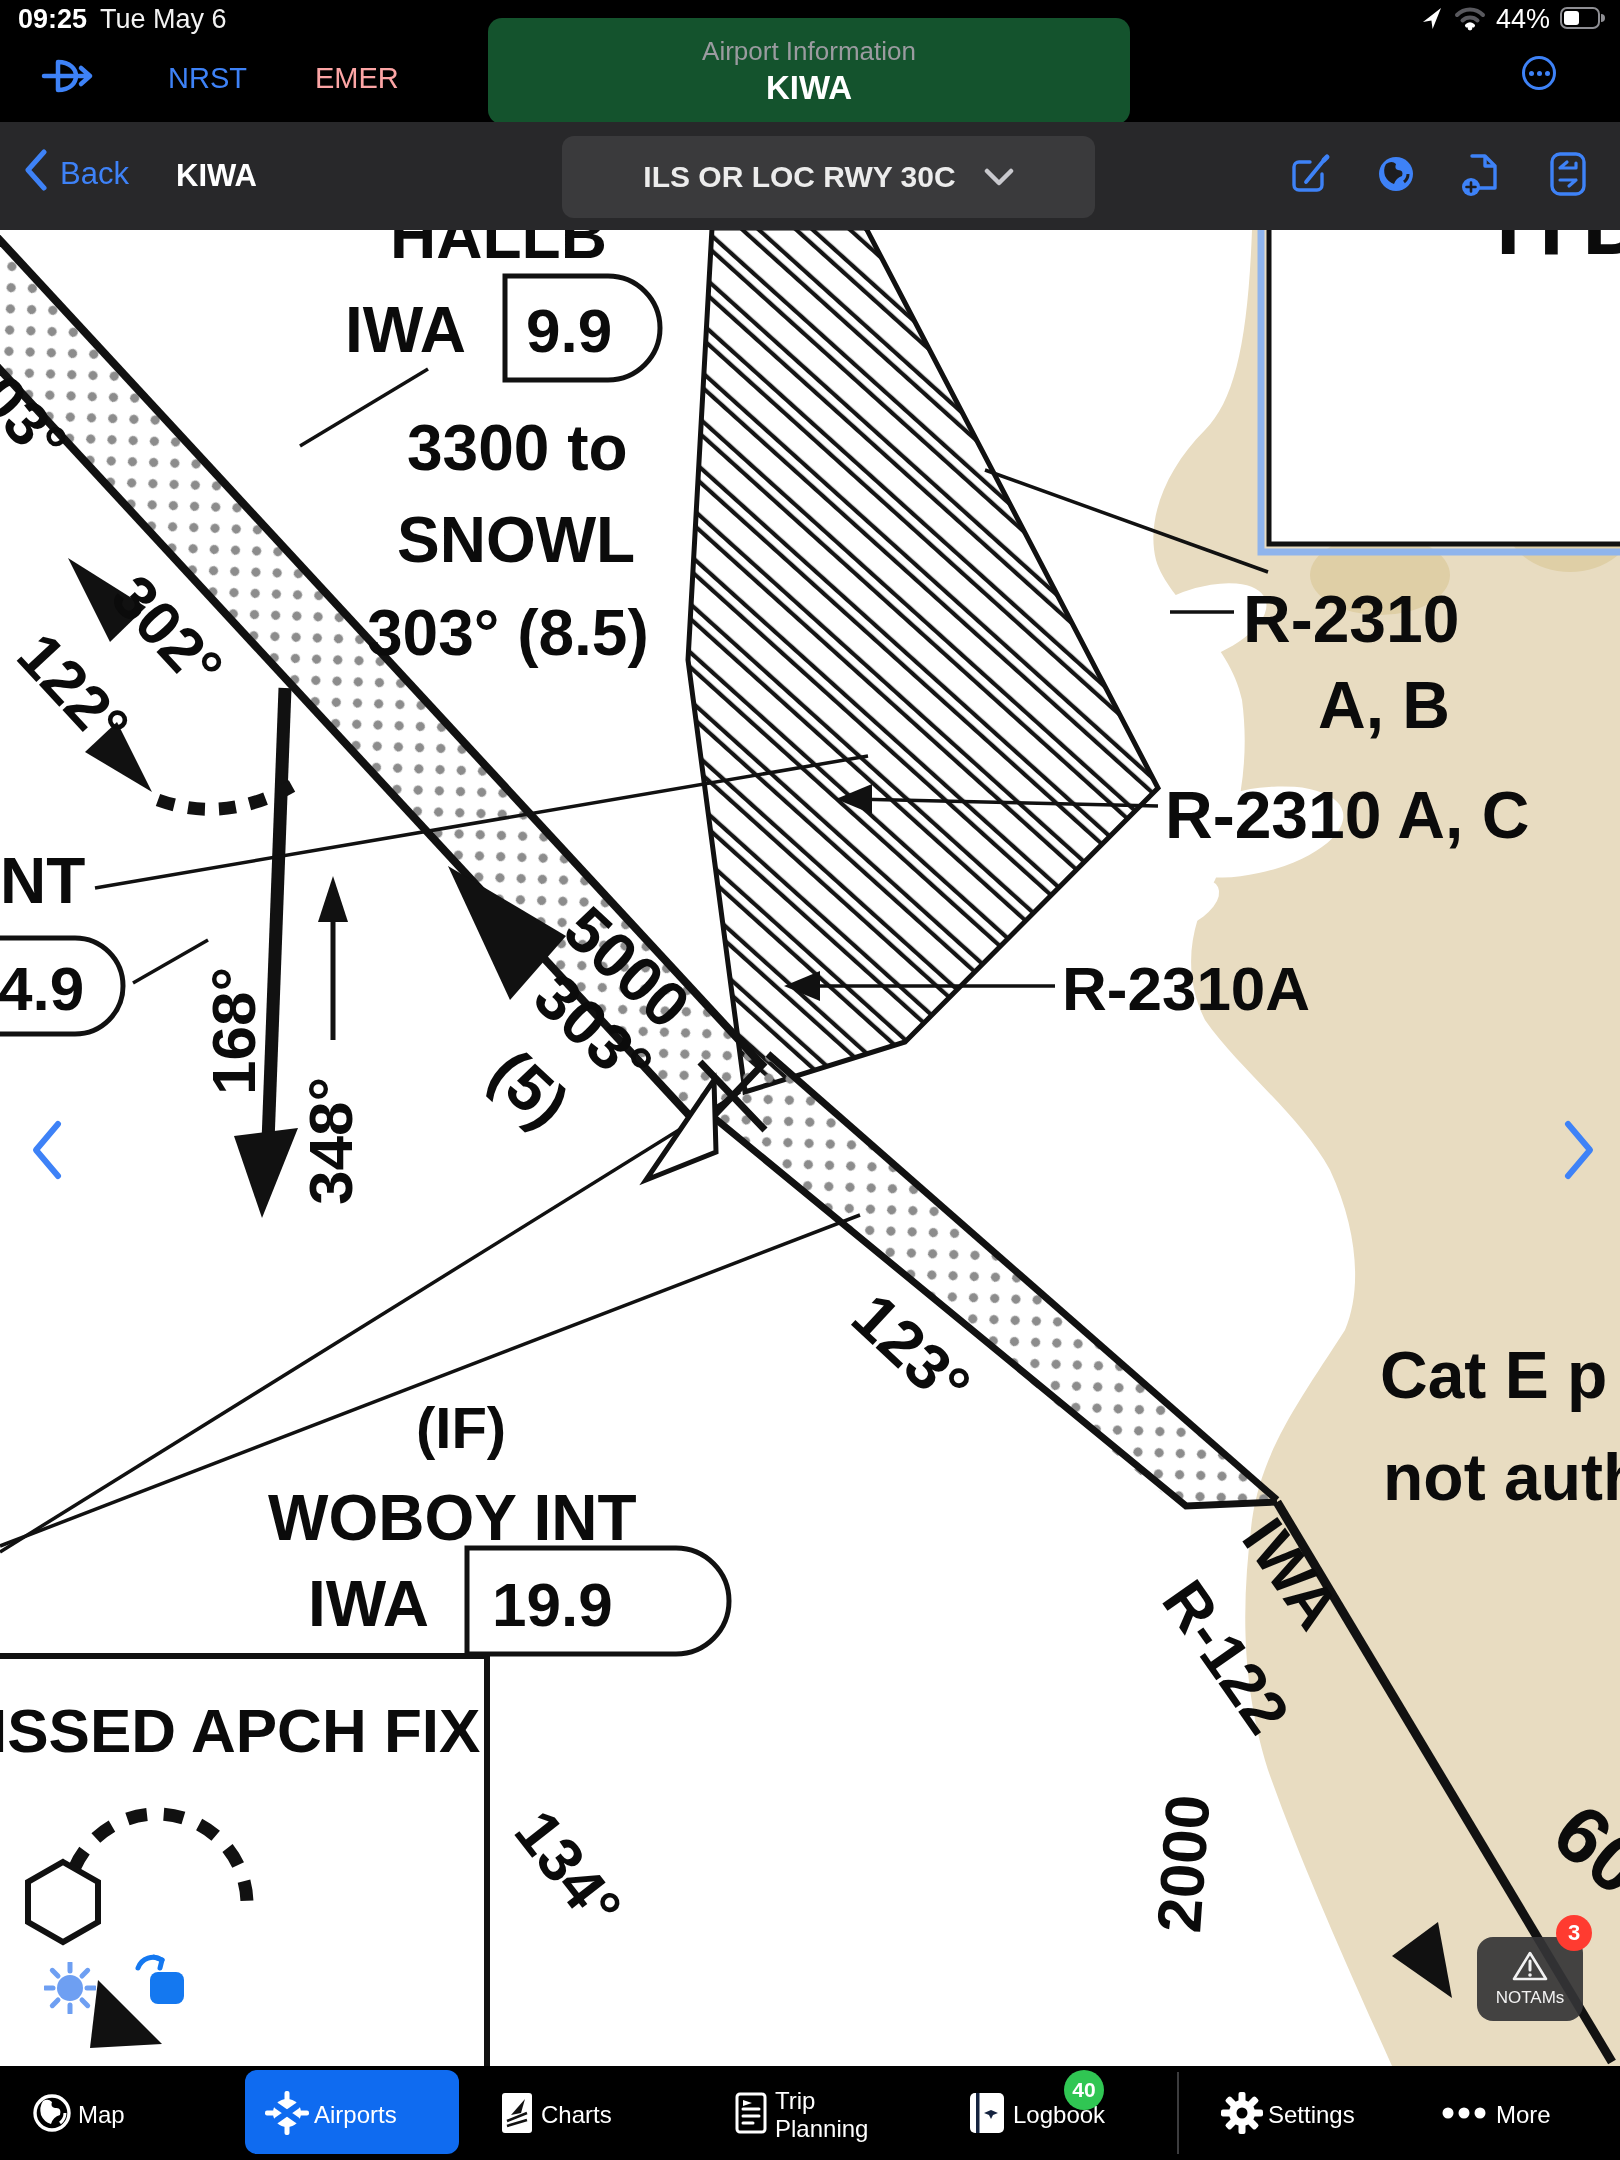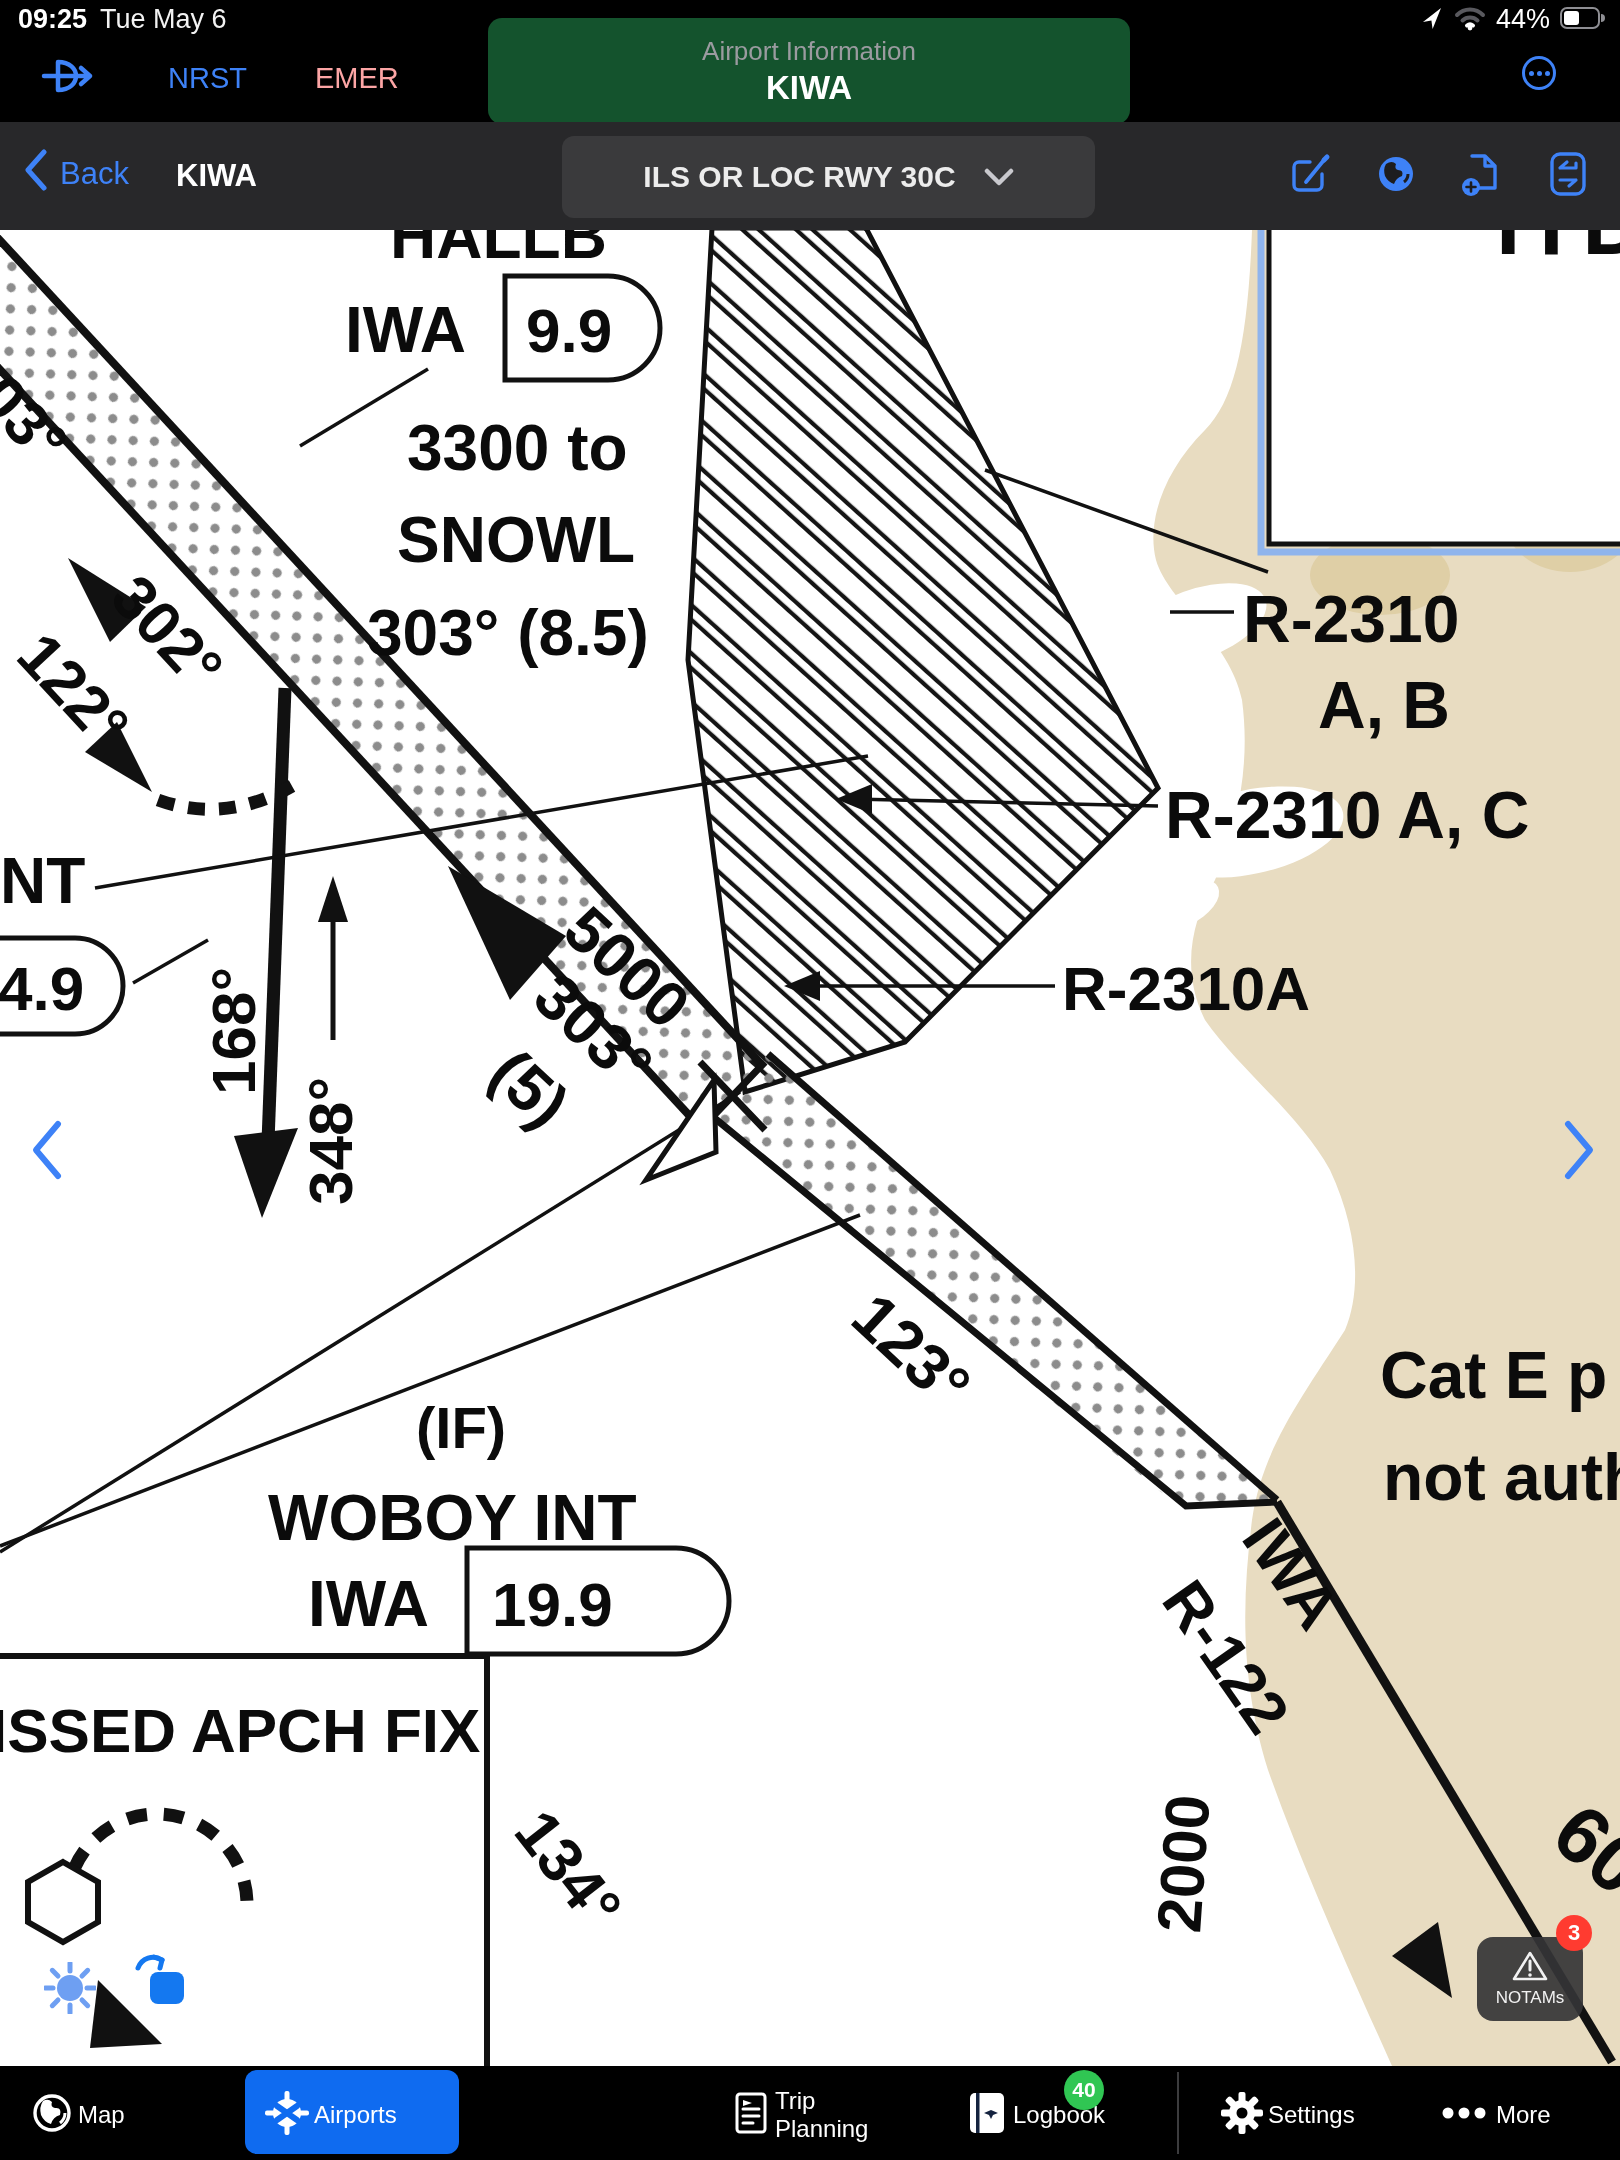--- a/index.html
+++ b/index.html
@@ -350,20 +350,30 @@
           <rect x="20.5" y="34" width="5" height="11" rx="2" fill="#fff"></rect>
           <rect x="1" y="20.5" width="11" height="5" rx="2" fill="#fff"></rect>
           <rect x="34" y="20.5" width="11" height="5" rx="2" fill="#fff"></rect>
           <circle cx="23" cy="23" r="14" fill="#fff"></circle>
           <path d="M13 16 L33 30 M33 16 L13 30" stroke="#0F6BF0" stroke-width="6" stroke-linecap="round"></path>
         </svg>
       </span>
       <span class="lbl">Airports</span>
     </div>
 
+    <div class="tab" style="left:497px;">
+      <span>
+        <svg width="40" height="44" viewBox="0 0 40 44">
+          <rect x="5" y="2" width="30" height="40" rx="3" fill="#fff"></rect>
+          <path d="M10 30 L30 22 M10 35 L30 29" stroke="#111" stroke-width="2.6"></path>
+          <path d="M28 8 L14 24 L24 22 Z" fill="#111"></path>
+        </svg>
+      </span>
+      <span class="lbl">Charts</span>
+    </div>
 
     <div class="tab" style="left:731px;">
       <span>
         <svg width="40" height="44" viewBox="0 0 40 44">
           <rect x="6" y="3" width="28" height="38" rx="3" stroke="#fff" stroke-width="3" fill="none"></rect>
           <path d="M12 18 H28 M12 25 H28 M12 32 H22" stroke="#fff" stroke-width="3" stroke-linecap="round"></path>
           <path d="M12 9 l9 3 l-9 3 Z" fill="#fff"></path>
         </svg>
       </span>
       <span class="lbl">Trip Planning</span>

